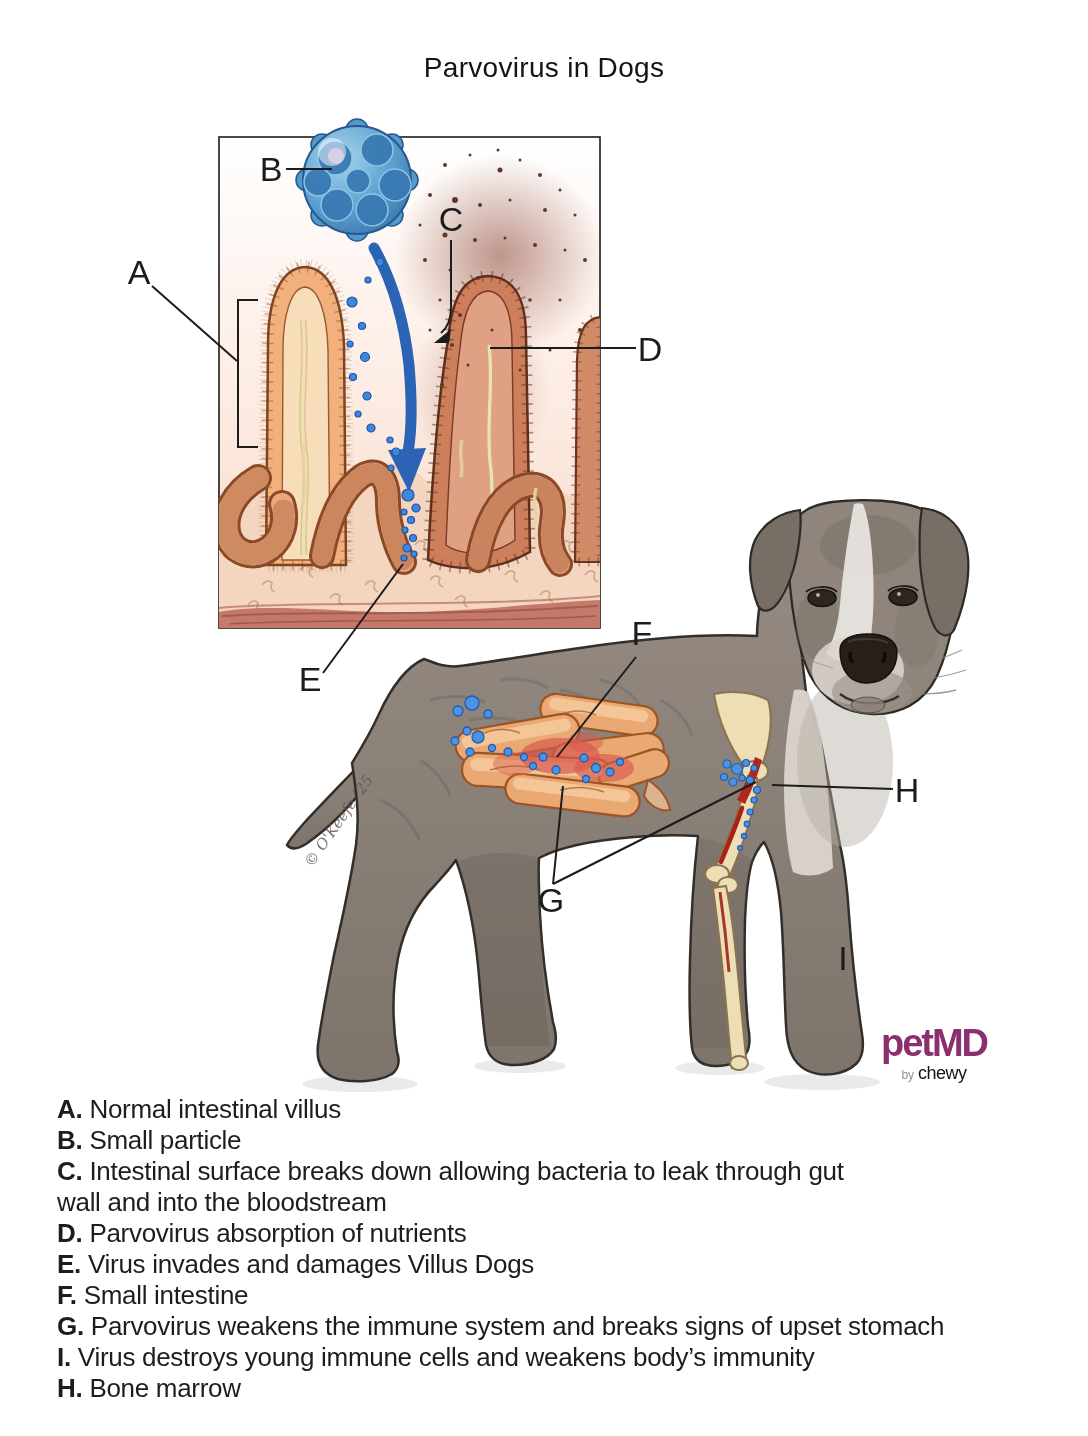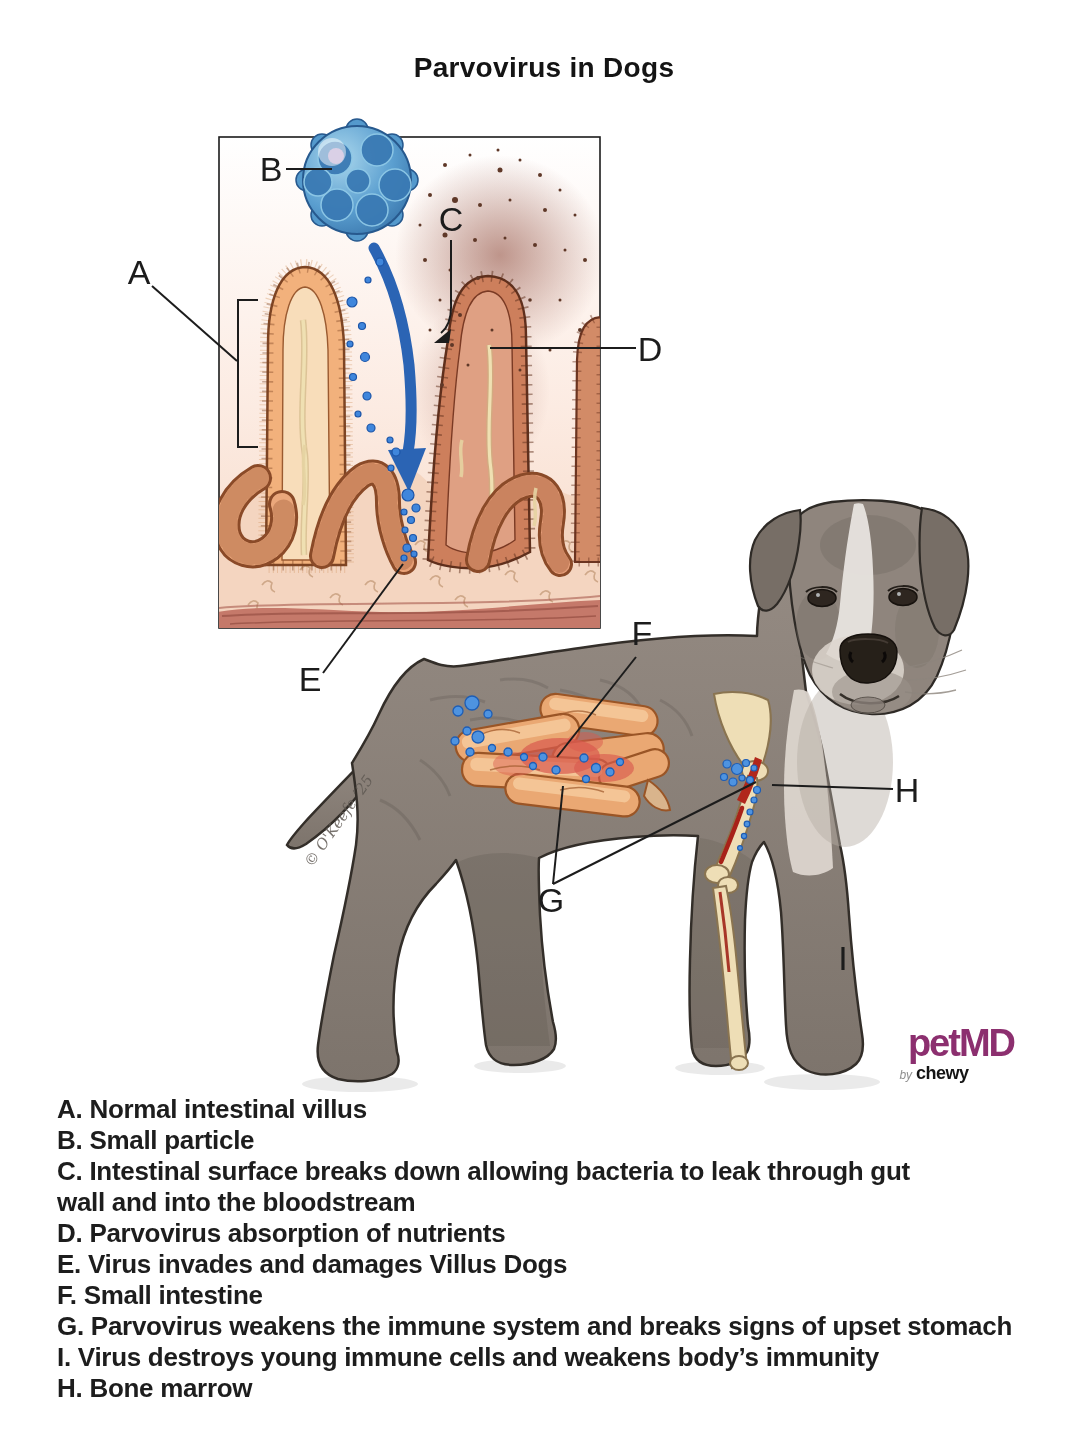--- a/index.html
+++ b/index.html
@@ -1,30 +1,30 @@
 <!DOCTYPE html>
 <html><head>
 <meta charset="utf-8">
 <style>
   html,body{margin:0;padding:0;background:#fff;}
   .page{position:relative;width:1088px;height:1436px;background:#ffffff;overflow:hidden;
         font-family:"Liberation Sans",sans-serif;}
   .title{position:absolute;top:52px;left:0;width:100%;text-align:center;
-         font-size:28px;font-weight:700;color:#141414;letter-spacing:.3px;}
+         font-size:28px;font-weight:400;color:#141414;letter-spacing:.3px;}
   svg.illustration{position:absolute;left:0;top:0;}
   .marker{font-family:"Liberation Sans",sans-serif;font-size:34px;fill:#1c1c1c;font-weight:400;}
   .legend{position:absolute;left:57px;top:1094px;width:1005px;color:#1d1d1d;
           font-size:26px;line-height:31px;letter-spacing:-.3px;}
   .legend-row b{font-weight:700;margin-right:7px;}
-  .legend-row span{white-space:pre-line;font-weight:bold;}
+  .legend-row span{white-space:pre-line;}
   .logo{position:absolute;left:854px;top:1024px;width:160px;text-align:center;}
-  .logo-petmd{font-size:38px;font-weight:700;color:#8c2f6f;letter-spacing:-2px;line-height:38px;text-align:right;}
+  .logo-petmd{font-size:38px;font-weight:700;color:#8c2f6f;letter-spacing:-2px;line-height:38px;}
   .logo-byline{margin-top:1px;}
-  .logo-by{font-size:12px;color:#8f8f8f;margin-right:4px;font-style:italic;}
-  .logo-chewy{font-size:18px;font-weight:700;color:#141414;letter-spacing:-.5px;}
+  .logo-by{font-size:12px;color:#8f8f8f;margin-right:4px;}
+  .logo-chewy{font-size:18px;font-weight:400;color:#141414;letter-spacing:-.5px;}
 </style>
 </head>
 <body>
 
 <div class="page">
 
   <div class="title">Parvovirus in Dogs</div>
 
   <svg class="illustration" width="1088" height="1436" viewBox="0 0 1088 1436">
     <defs>

